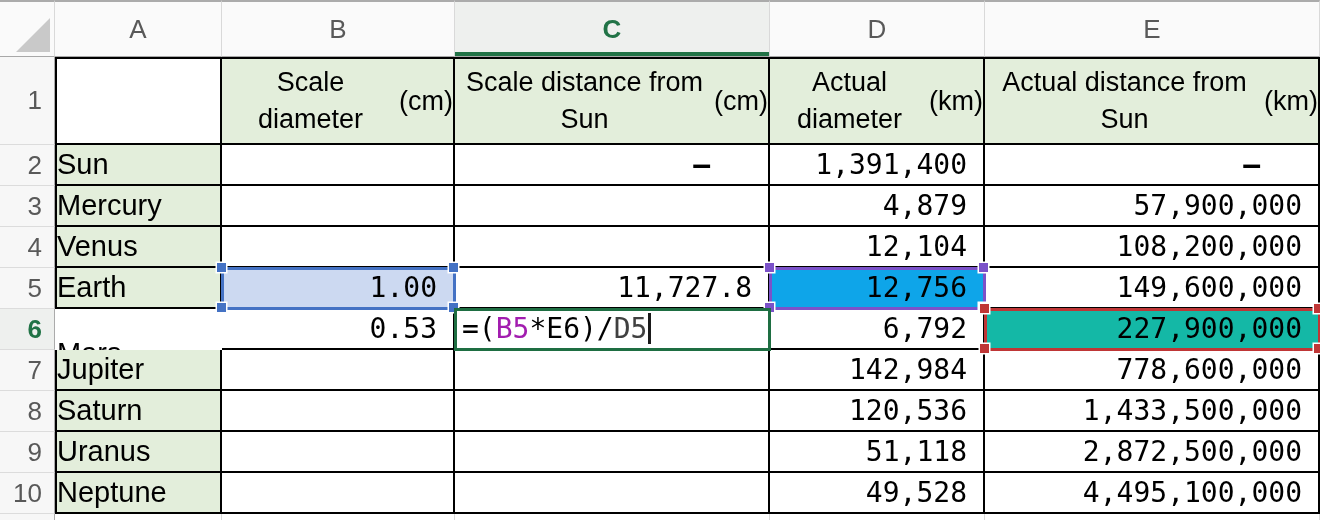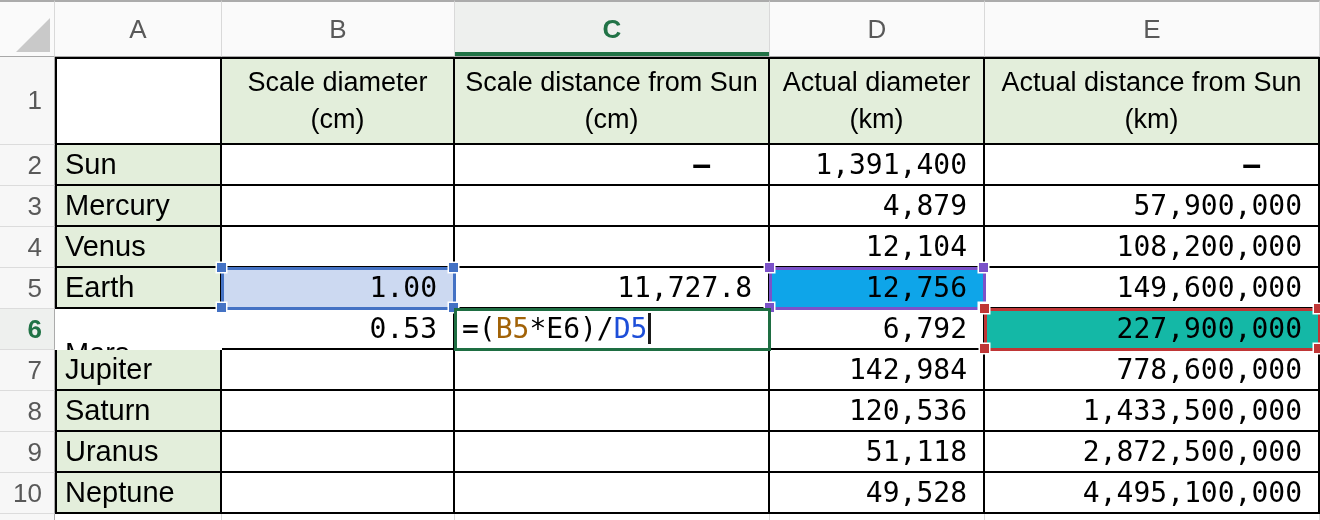--- a/index.html
+++ b/index.html
@@ -34,37 +34,37 @@
   .sliver{background:#fff;border-right:1px solid #d9d9d9;box-sizing:border-box;}
   
   .tc{
     background:#fff;border-right:2px solid #000;border-bottom:2px solid #000;
     box-sizing:border-box;display:flex;align-items:center;position:relative;
     font-size:28px;color:#000;
   }
   .tc.colA{border-left:2px solid #000;}
   .tc.row1{border-top:2px solid #000;}
   .green{background:#e3eedb;}
-  .hdr{flex-direction:column;justify-content:center;text-align:center;font-size:27px;line-height:37px;}
-  .name{padding-left:8px;font-size:29px;}
+  .hdr{justify-content:center;text-align:center;font-size:27px;line-height:37px;}
+  .name{font-size:29px;}
   .num{font-family:"DejaVu Sans Mono",monospace;justify-content:flex-end;padding-right:16px;}
   .dash{font-family:"DejaVu Sans Mono",monospace;justify-content:flex-end;padding-right:58px;font-weight:bold;}
   
   .sel-blue{background:#ccd9f1;outline:3px solid #4472c4;outline-offset:-2px;z-index:2;}
   .sel-purple{background:#0ea5e9;outline:3px solid #7b52c9;outline-offset:-2px;z-index:2;}
   .sel-red{background:#14b8a6;outline:3px solid #bf3636;outline-offset:-2px;z-index:2;}
   .edit-cell{outline:3px solid #1e6e42;outline-offset:-2px;z-index:3;
     font-family:"DejaVu Sans Mono",monospace;padding-left:7px;}
   .row-active{box-shadow:inset 3px 0 0 #1e6e42,inset 0 3px 0 #1e6e42,inset 0 -3px 0 #1e6e42;margin-top:44px;}
   .hd{position:absolute;width:9px;height:9px;box-shadow:0 0 0 1.5px #fff;z-index:4;}
   .hd.tl{left:-5px;top:-5px}.hd.tr{right:-5px;top:-5px}
   .hd.bl{left:-5px;bottom:-5px}.hd.br{right:-5px;bottom:-5px}
   .hd.blue{background:#4472c4}.hd.purple{background:#7b52c9}.hd.red{background:#bf3636}
   
-  .f-black{color:#000}.f-blue{color:#a16207}.f-red{color:#000000}.f-purple{color:#1d4ed8}
+  .f-black{color:#000}.f-blue{color:#a21caf}.f-red{color:#000000}.f-purple{color:#404040}
   .cursor{display:inline-block;width:2.5px;height:31px;background:#1a1a1a;margin-left:1px;}
 </style>
 </head>
 <body>
 
 <div id="sheet">
 
   <div class="ch corner">
       <span class="tri"></span>
     </div>

